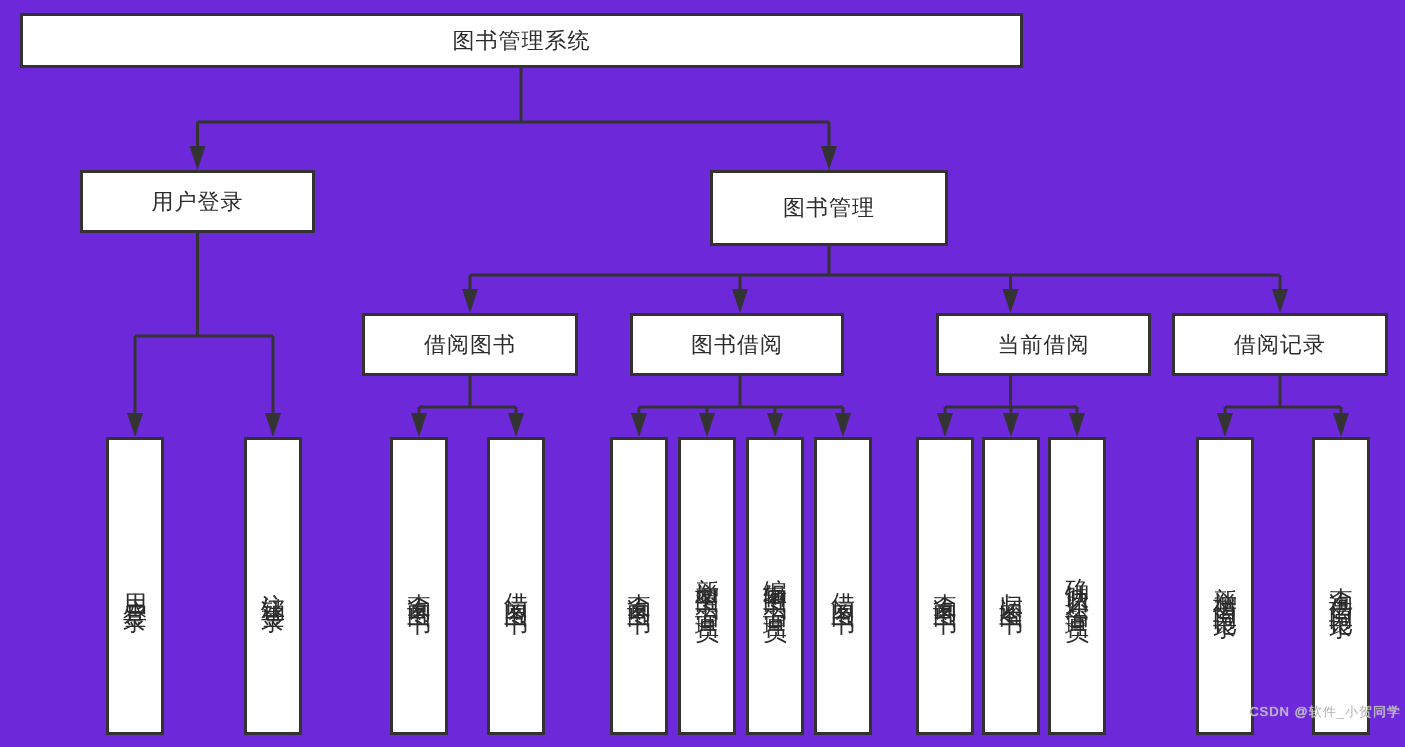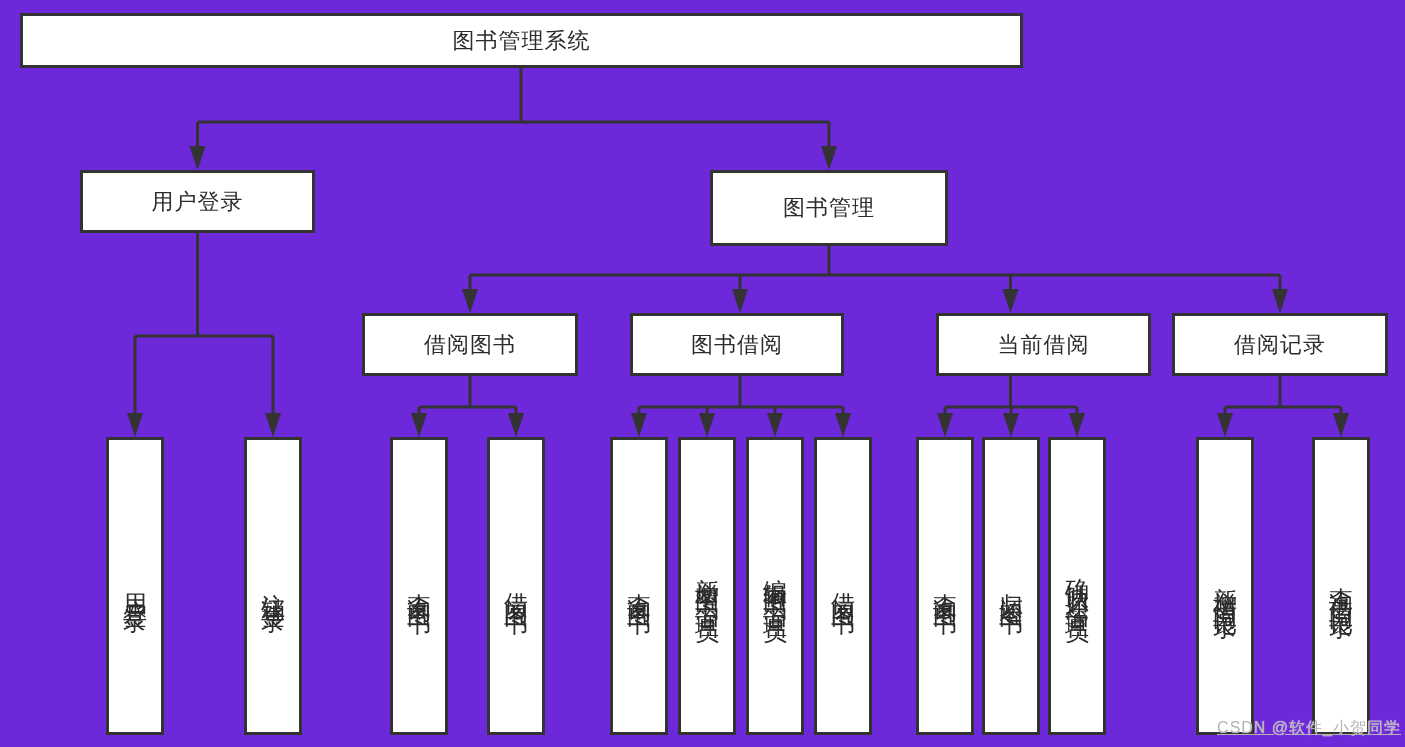--- a/index.html
+++ b/index.html
@@ -39,26 +39,25 @@
   }
   .vtext{
     writing-mode:vertical-rl;
     font-size:24px;
     letter-spacing:6px;
     line-height:1;
     white-space:nowrap;
   }
   .watermark{
     position:absolute;
-    right:4px;bottom:8px;
+    right:4px;bottom:26px;
     color:var(--wm);
-    font-size:16px;
+    font-size:13px;
     letter-spacing:1px;
     text-shadow:0 0 1px #ffffff;
-    text-decoration:underline;
   }
 </style>
 </head>
 <body>
 
 <div class="canvas">
 
   <svg class="connectors" width="1405" height="747" viewBox="0 0 1405 747" aria-hidden="true">
     <path d="
       M521 68 V122

